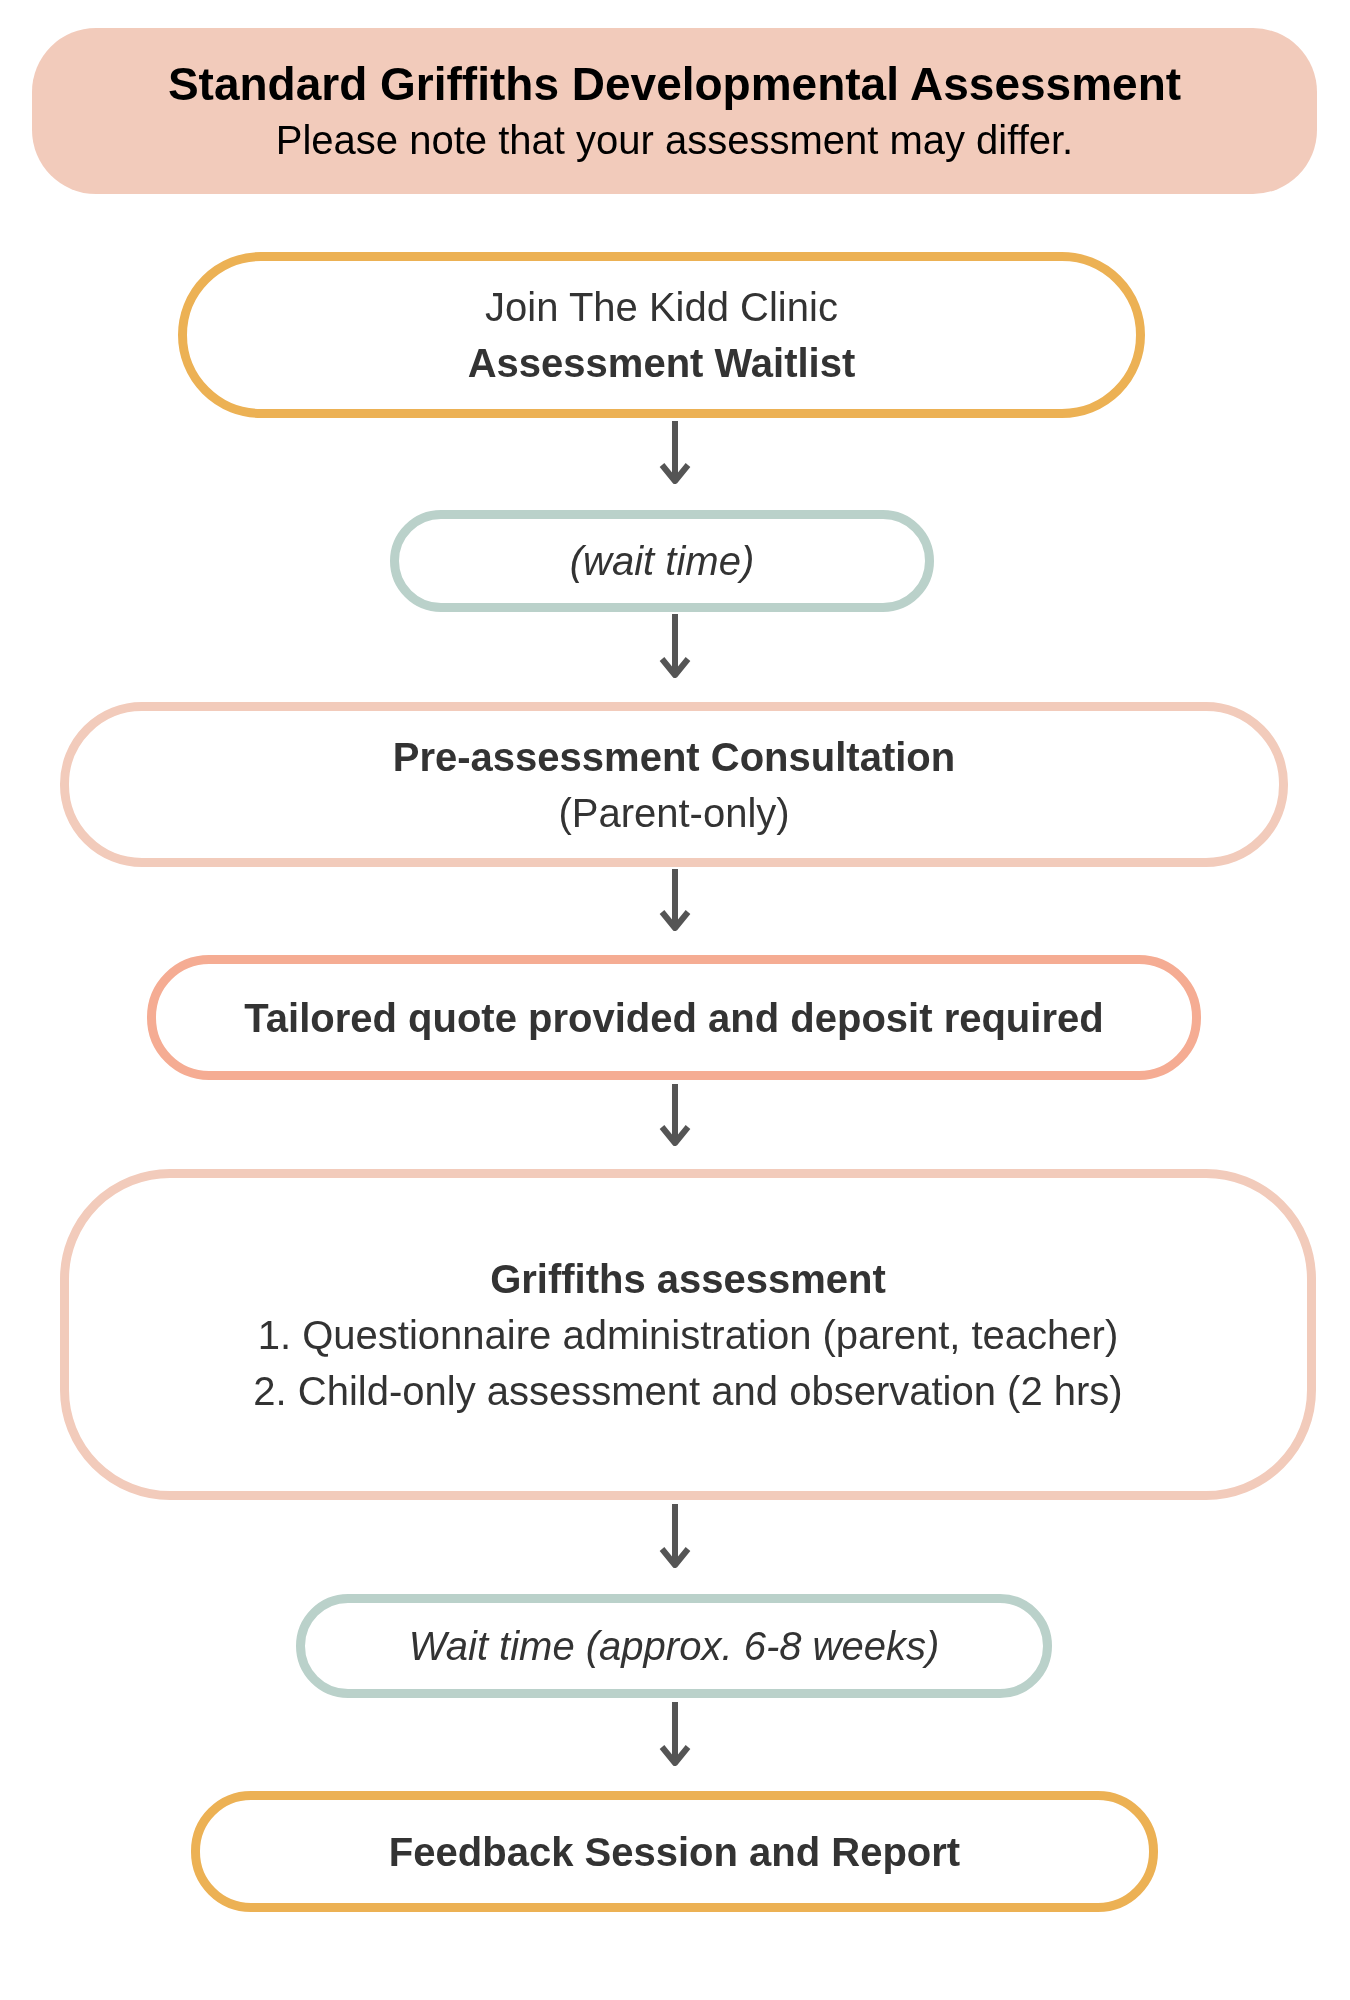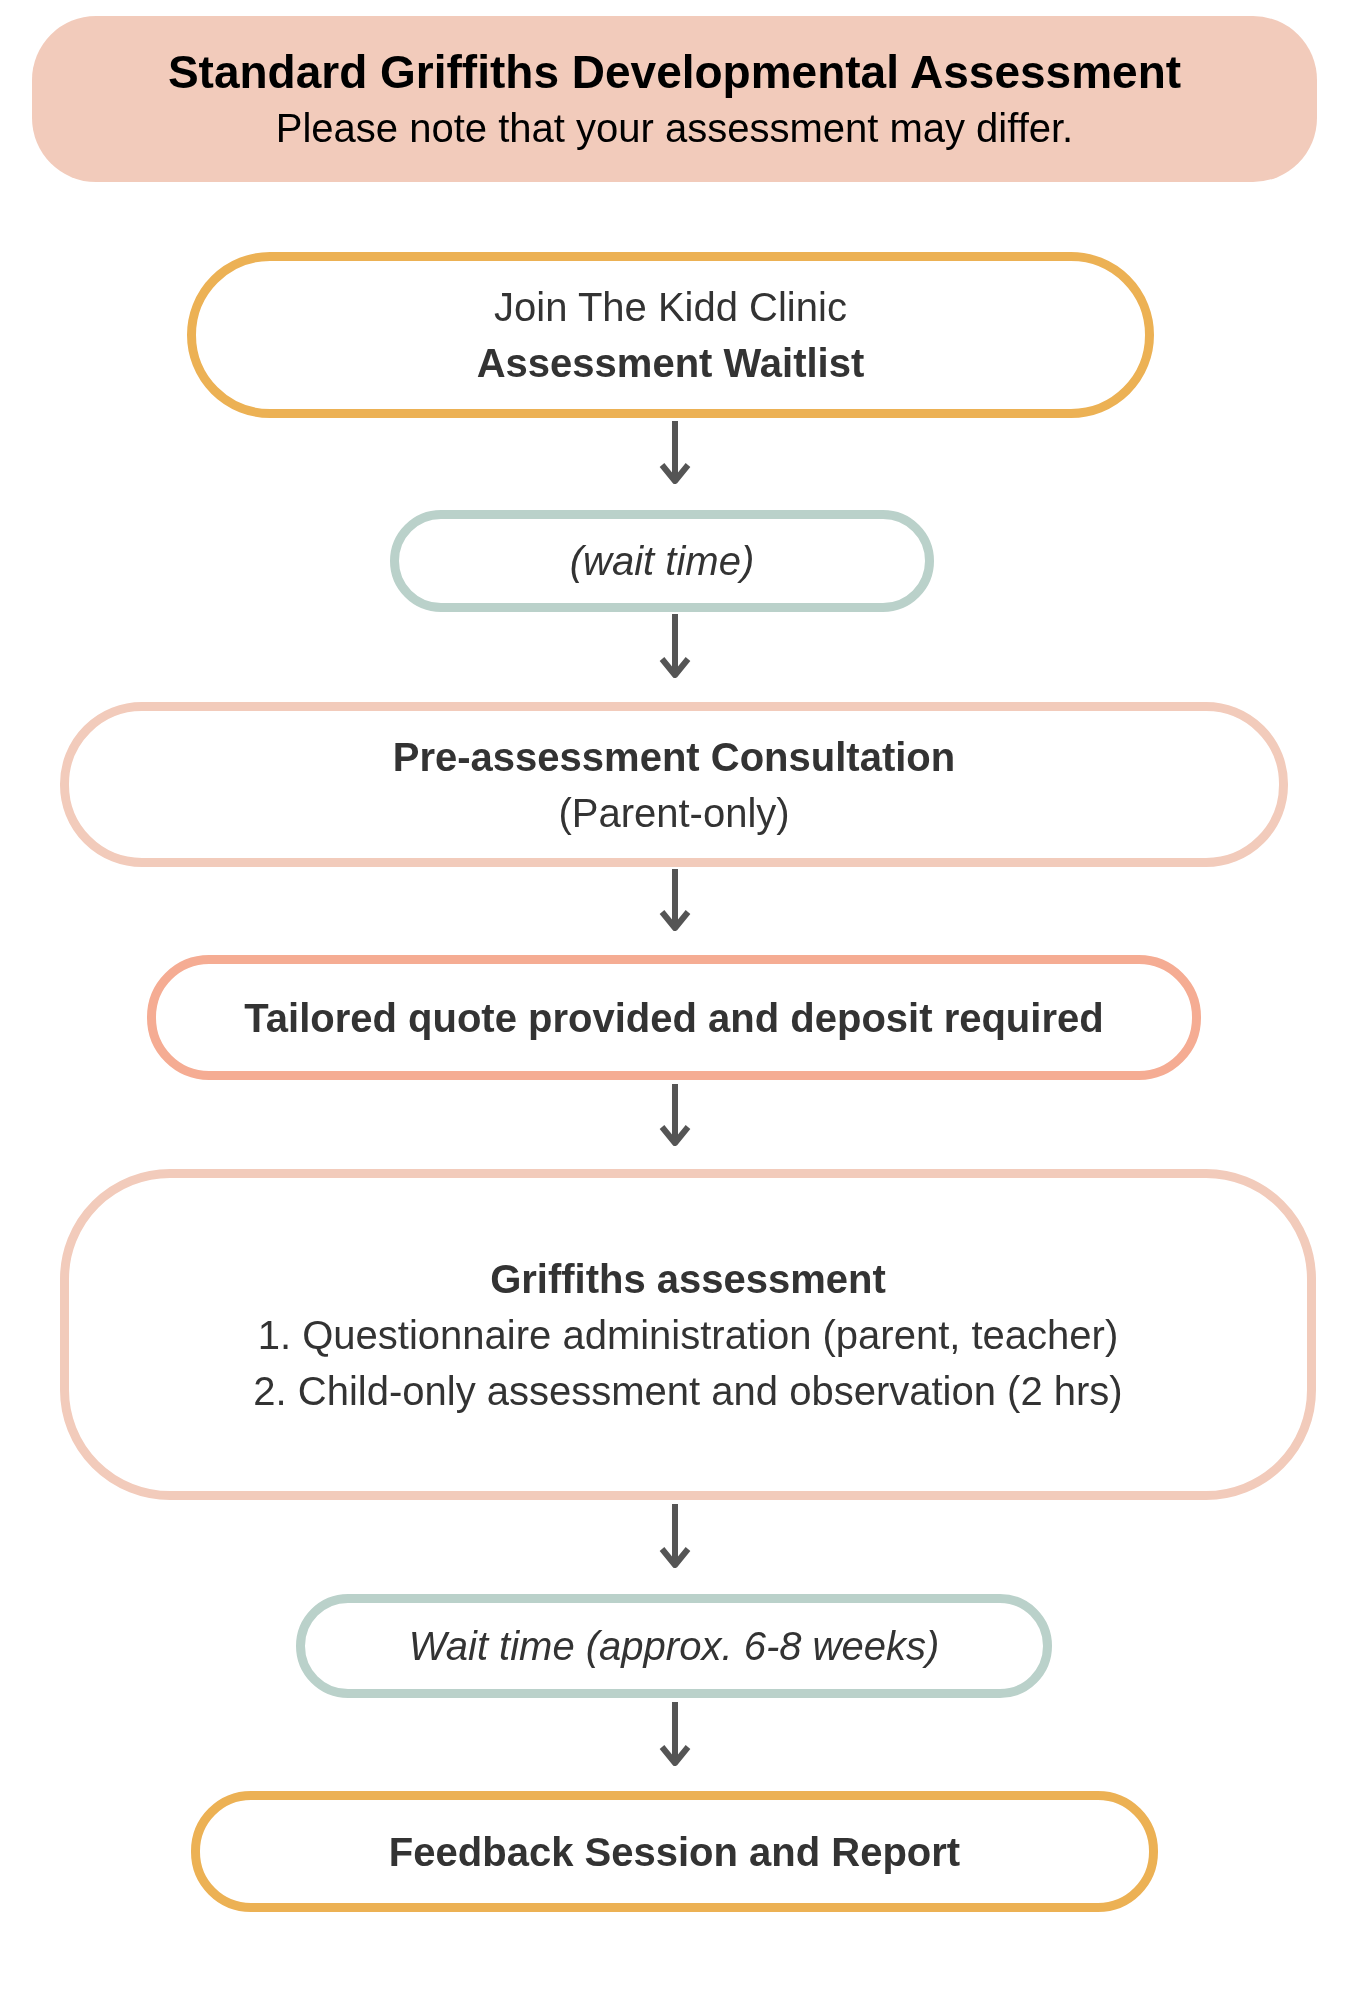--- a/index.html
+++ b/index.html
@@ -1,39 +1,39 @@
 <!DOCTYPE html>
 <html><head>
 <meta charset="utf-8">
 <style>
   html,body{margin:0;padding:0;background:#fff;}
   body{width:1350px;height:2000px;position:relative;overflow:hidden;font-family:"Liberation Sans","DejaVu Sans",sans-serif;color:#333;}
   .box{position:absolute;box-sizing:border-box;background:#fff;display:flex;flex-direction:column;align-items:center;justify-content:center;text-align:center;}
-  .header{left:32px;top:16px;width:1285px;height:166px;background:#f2cbbb;border-radius:64px;color:#000;}
+  .header{left:32px;top:28px;width:1285px;height:166px;background:#f2cbbb;border-radius:64px;color:#000;}
   .header .t{font-weight:bold;font-size:46px;line-height:58px;}
   .header .s{font-size:40px;line-height:54px;}
   .yellow{border:9px solid #ecb154;}
   .teal{border:9px solid #bad1ca;}
   .peach{border:9px solid #f2cbbb;}
   .salmon{border:9px solid #f5ac93;}
   .t1{font-size:40px;line-height:56px;}
   .b{font-weight:bold;}
   .i{font-style:italic;}
   .arrow{position:absolute;left:669px;width:12px;}
   .arrow svg{display:block;}
 </style>
 </head>
 <body>
 
 <div class="box header">
   <div class="t">Standard Griffiths Developmental Assessment</div>
   <div class="s">Please note that your assessment may differ.</div>
 </div>
 
-<div class="box yellow" style="left:187px;top:252px;width:967px;height:166px;border-radius:83px;">
+<div class="box yellow" style="left:178px;top:252px;width:967px;height:166px;border-radius:83px;">
   <div class="t1">Join The Kidd Clinic</div>
   <div class="t1 b">Assessment Waitlist</div>
 </div>
 
 <div class="arrow" style="top:421px;height:63px;left:657px;width:36px;">
   <svg width="36" height="63" viewBox="0 0 36 63">
       <line x1="18" y1="0" x2="18" y2="58" stroke="#555" stroke-width="6"></line>
       <polyline points="5,44 18,60 31,44" fill="none" stroke="#555" stroke-width="6" stroke-linejoin="round"></polyline>
     </svg>
 </div>

